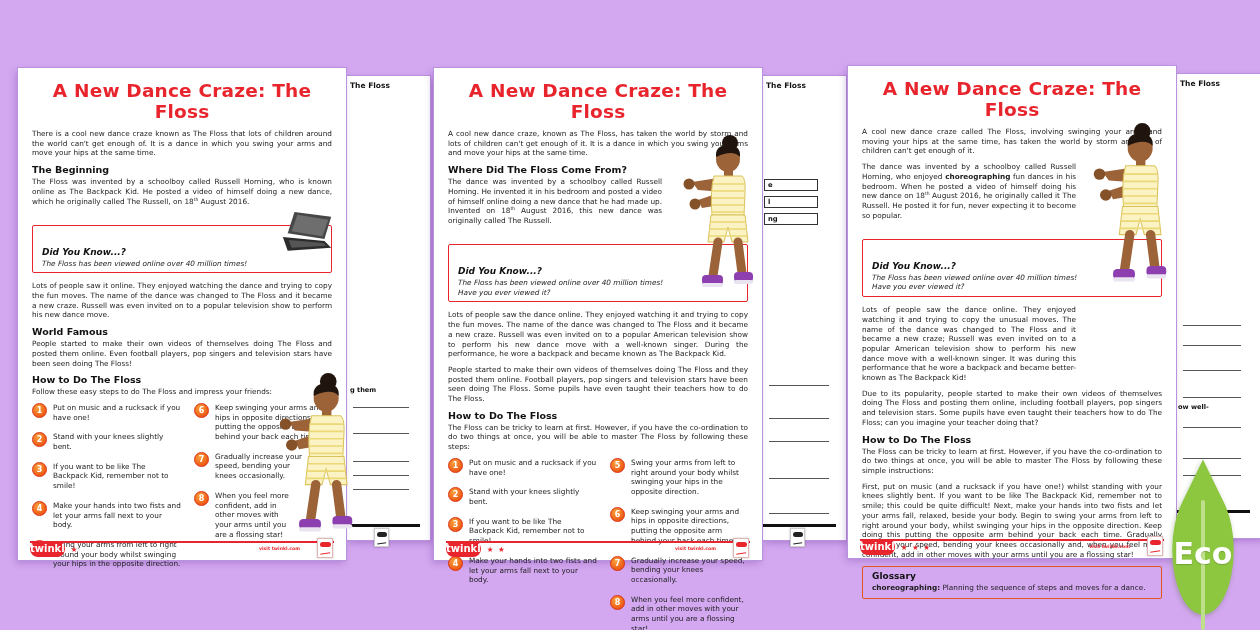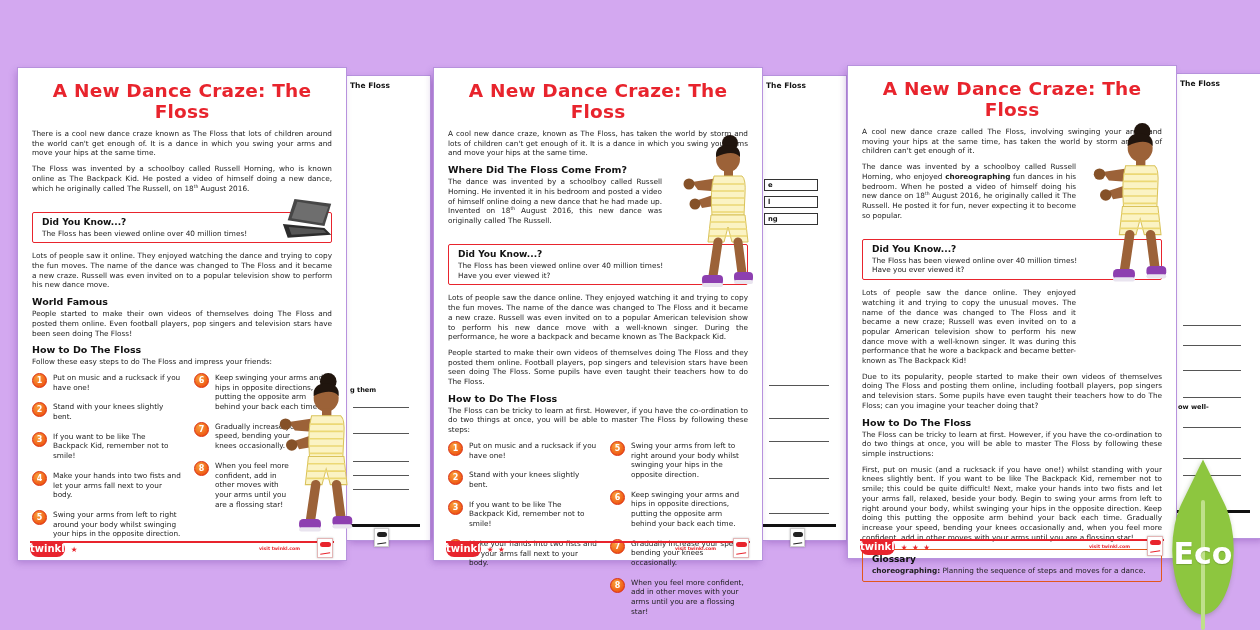--- a/index.html
+++ b/index.html
@@ -15,21 +15,21 @@
     box-shadow:0 0 0 1px #b792dd,3px 3px 7px rgba(100,40,150,.35);}
   .front{position:absolute;left:0;top:0;width:328px;height:492px;background:#fff;z-index:2;
     box-shadow:0 0 0 1px #b792dd,-2px 3px 7px rgba(100,40,150,.3);
     padding:10px 14px 34px;box-sizing:border-box;}
   .title{margin:2px 0 7px;text-align:center;color:var(--accent-red);
     font-size:18.5px;font-weight:bold;letter-spacing:.2px;}
   .front p{margin:0 0 6px;font-size:7.3px;line-height:1.33;text-align:justify;color:#1c1c1c;}
   .front h2{margin:3px 0 2px;font-size:9.5px;font-weight:bold;color:#111;}
   sup{font-size:4.5px;vertical-align:super;}
   .dyk{position:relative;border:1.5px solid var(--accent-red);border-radius:2px;
-    padding:4px 9px 4px;margin:18px 0 8px;z-index:1;}
+    padding:21px 9px 4px;margin:18px 0 8px;z-index:1;font-style:italic;}
   .dyk .t{font-size:9px;font-weight:bold;color:#111;margin:0 0 2px;}
   .dyk p{margin:0;text-align:left;}
   .gloss{position:relative;border:1.5px solid var(--glossary-orange);border-radius:2px;
     padding:4px 9px 5px;margin:7px 0 0;}
   .gloss .t{font-size:9px;font-weight:bold;color:#111;margin:0 0 2px;}
   .gloss p{margin:0;text-align:left;}
   .steps{display:flex;gap:12px;margin-top:5px;}
   .col{display:flex;flex-direction:column;gap:10px;}
   .col.left{width:150px;} .col.right{flex:1;}
   .step{display:flex;gap:6px;align-items:flex-start;}
@@ -137,20 +137,21 @@
       <div class="bfootline"></div>
       <div class="bstamp">
           <div class="bblob"></div>
           <div class="bscrib"></div>
         </div>
     </aside>
 
     <section class="front">
       <h1 class="title">A New Dance Craze: The Floss</h1>
       <p>There is a cool new dance craze known as The Floss that lots of children around the world can't get enough of. It is a dance in which you swing your arms and move your hips at the same time.</p>
+      <h2>The Beginning</h2>
       <p><span>The Floss was invented by a schoolboy called Russell Horning, who is known online as The Backpack Kid. He posted a video of himself doing a new dance, which he originally called The Russell, on 18</span><sup>th</sup><span> August 2016.</span></p>
       <div class="dyk">
         <div class="t">Did You Know...?</div>
         <p style="padding-right:52px">The Floss has been viewed online over 40 million times!</p>
         <svg class="laptop" viewBox="0 0 60 44">
             <use href="#laptop-shape"></use>
           </svg>
       </div>
       <p>Lots of people saw it online. They enjoyed watching the dance and trying to copy the fun moves. The name of the dance was changed to The Floss and it became a new craze. Russell was even invited on to a popular television show to perform his new dance move.</p>
       <h2>World Famous</h2>

